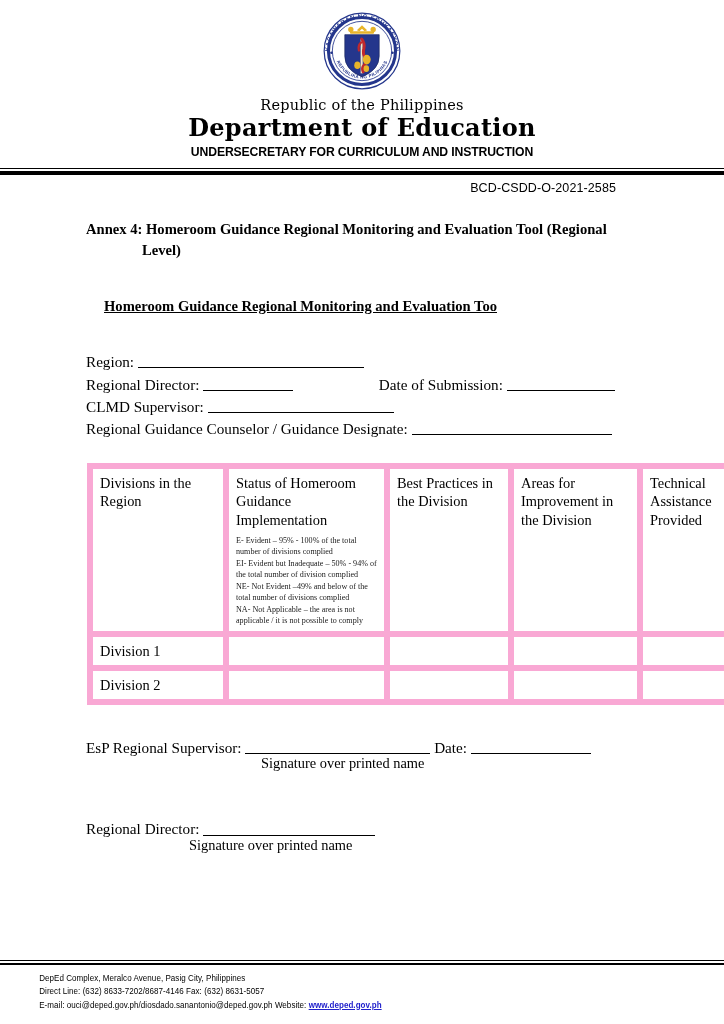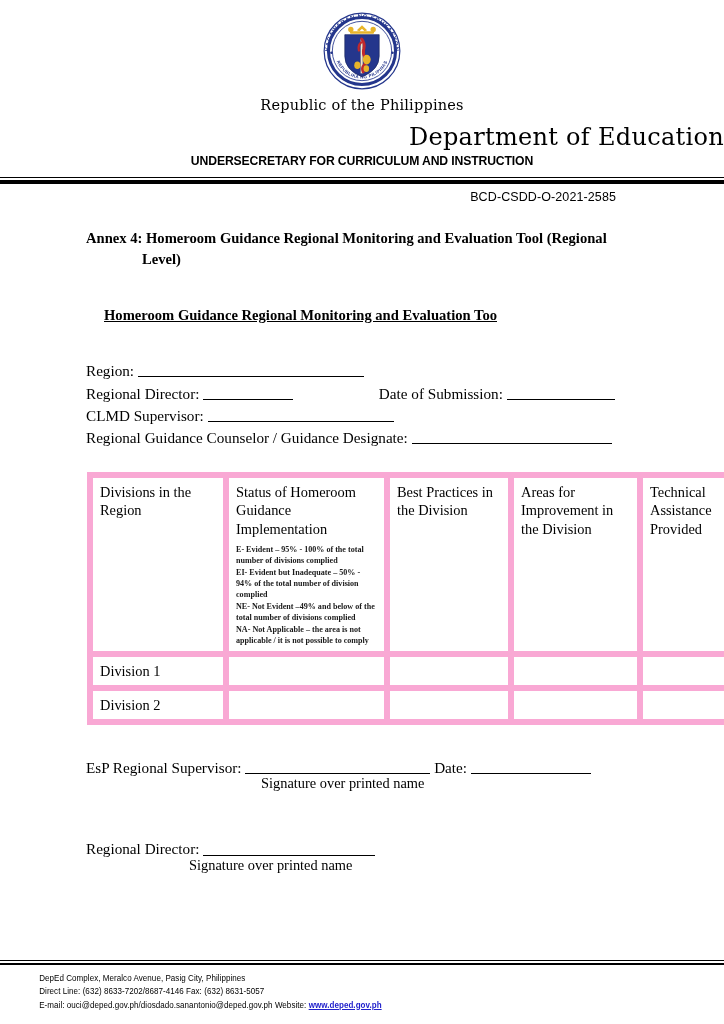--- a/index.html
+++ b/index.html
@@ -34,26 +34,25 @@
   .rp-line {
     font-family: "DejaVu Serif", serif;
     font-weight: normal;
     font-size: 14.5px;
     letter-spacing: 0.2px;
     margin-top: 4px;
     line-height: 1.1;
   }
   .dep-line {
     font-family: "DejaVu Serif", serif;
-    font-weight: normal;
+    font-weight: bold;
     font-size: 24px;
     letter-spacing: 0.3px;
     line-height: 1.12;
-    margin-top: 10px;
-    text-align: right;
+    margin-top: 1px;
   }
   .usec-line {
     font-family: "Liberation Sans", sans-serif;
     font-weight: bold;
     font-size: 12.6px;
     letter-spacing: -0.15px;
     margin-top: 3px;
     transform: scaleX(0.97);
   }
 
@@ -138,21 +137,20 @@
   .col2 { width: 142px; }
   .col3 { width: 105px; }
   .col4 { width: 110px; }
   .col5 { width: 80px; }
 
   .legend {
     font-size: 8.1px;
     line-height: 1.36;
     margin-top: 5px;
     color: #1a1a1a;
-    font-weight: bold;
   }
   .legend p { margin: 0 0 1px 0; }
 
   .rowcell { height: 19px; padding-top: 2px; padding-bottom: 2px; }
 
   
   .sig-block { margin-top: 34px; font-size: 15.2px; }
   .sig-row { white-space: nowrap; }
   .sig-caption {
     font-size: 14.4px;

